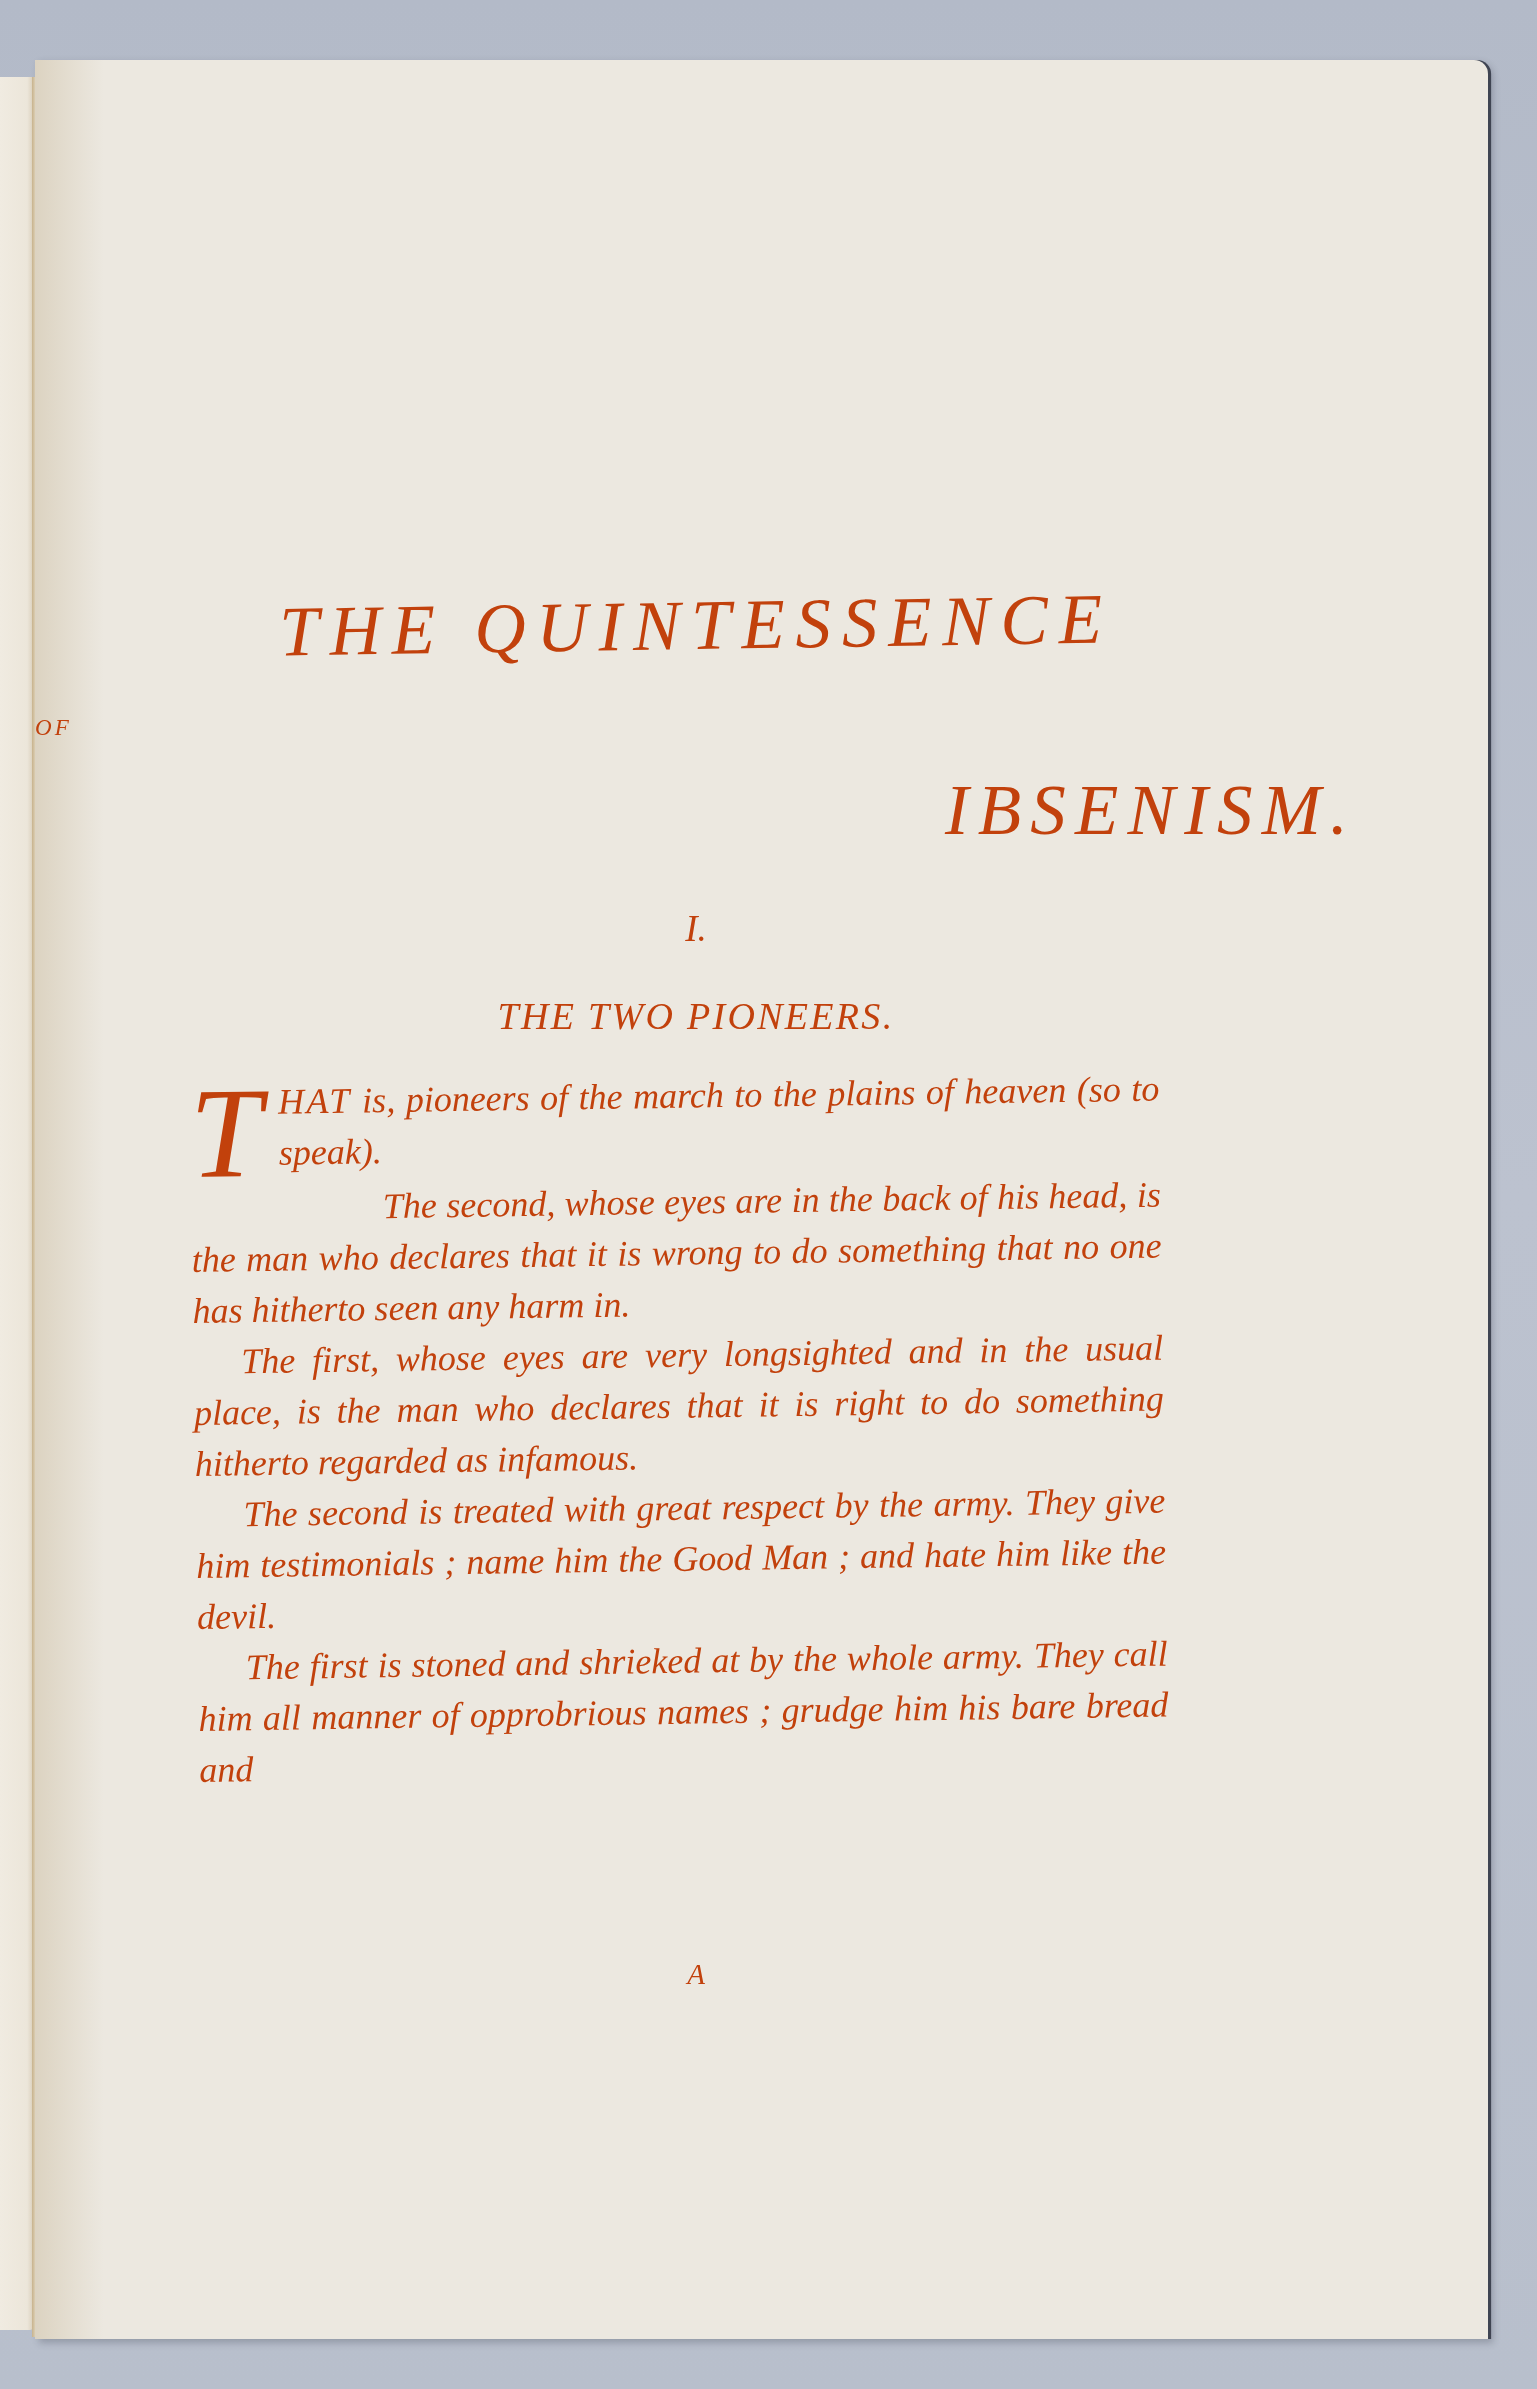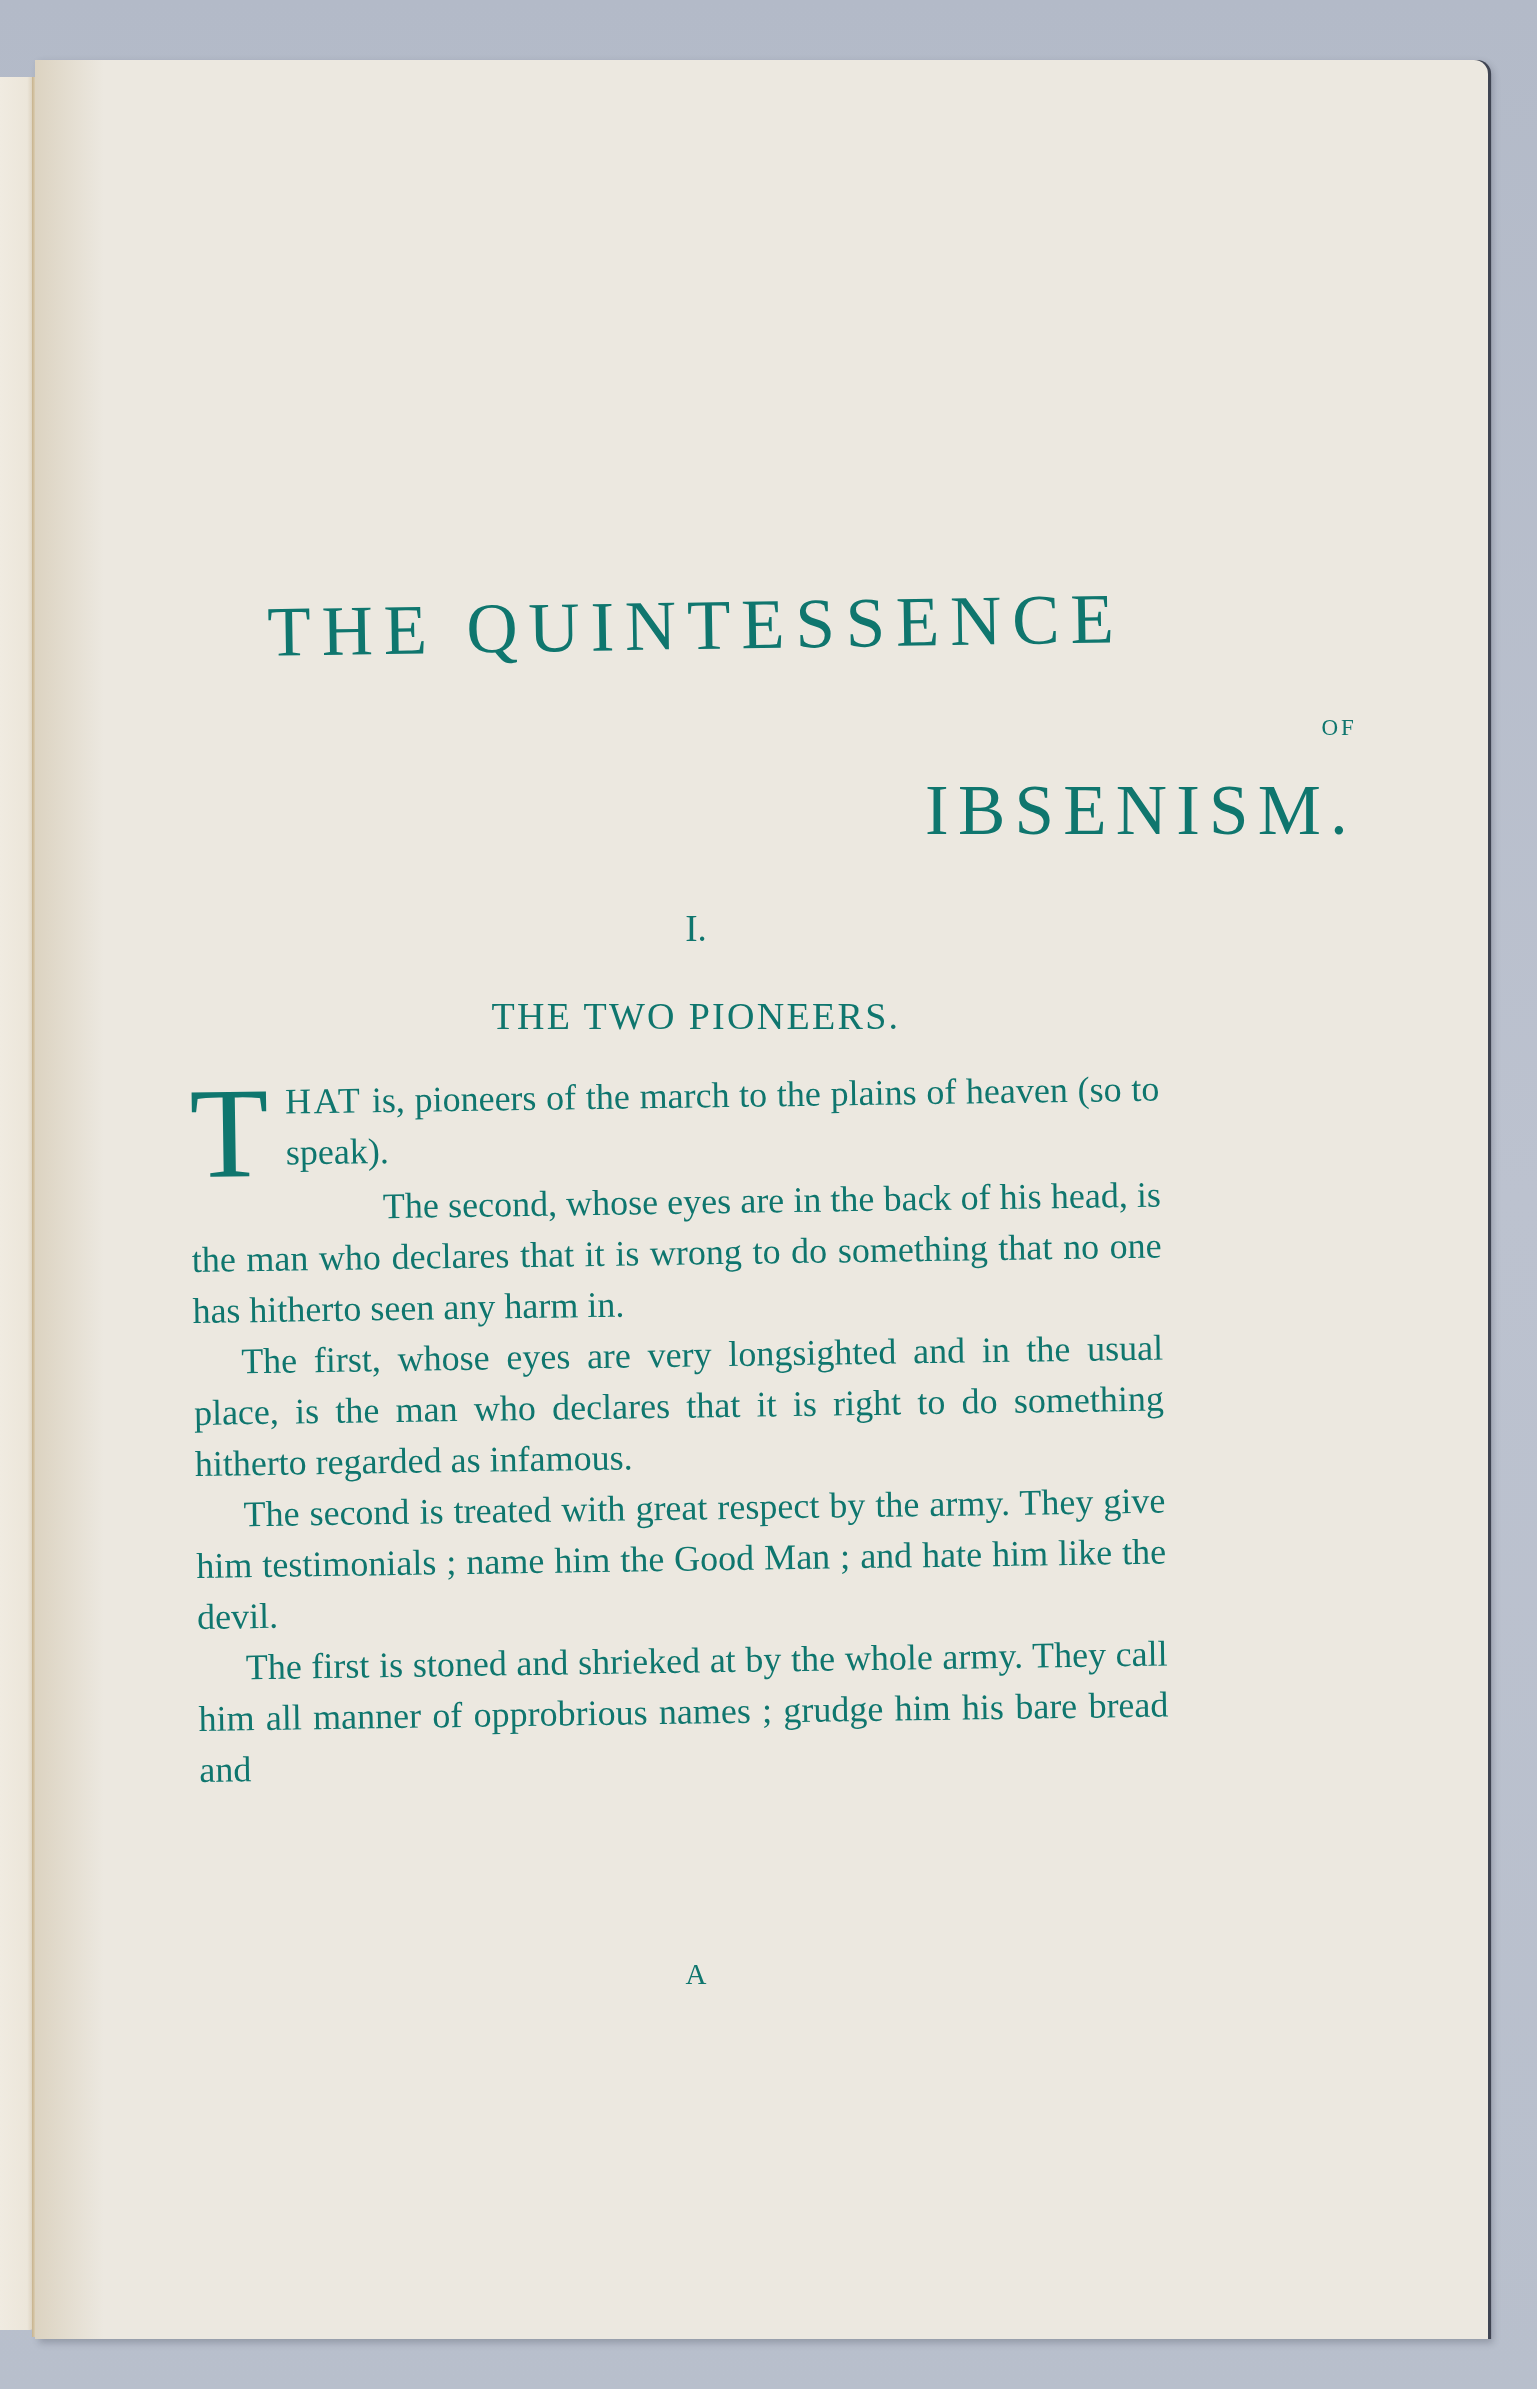--- a/index.html
+++ b/index.html
@@ -54,40 +54,41 @@
     width: 69px;
     height: 100%;
     background: linear-gradient(90deg, rgba(200,185,155,0.45), rgba(236,232,224,0));
   }
   .page-inner {
     position: absolute;
     left: 0;
     top: 0;
     right: 0;
     bottom: 0;
-    color: #0f766e;
+    color: #c2410c;
+    font-style: italic;
   }
   .title-main {
     position: absolute;
     left: 0;
     width: 1322px;
     top: 530px;
     text-align: center;
     font-size: 71px;
     letter-spacing: 10.8px;
     line-height: 1;
     transform: rotate(-0.9deg);
     transform-origin: center;
   }
   .title-of {
     position: absolute;
     left: 0;
     width: 1322px;
     top: 655px;
-    text-align: right;
+    text-align: left;
     font-size: 23px;
     letter-spacing: 3.1px;
   }
   .title-sub {
     position: absolute;
     left: 0;
     width: 1322px;
     top: 715px;
     text-align: right;
     font-size: 71px;

